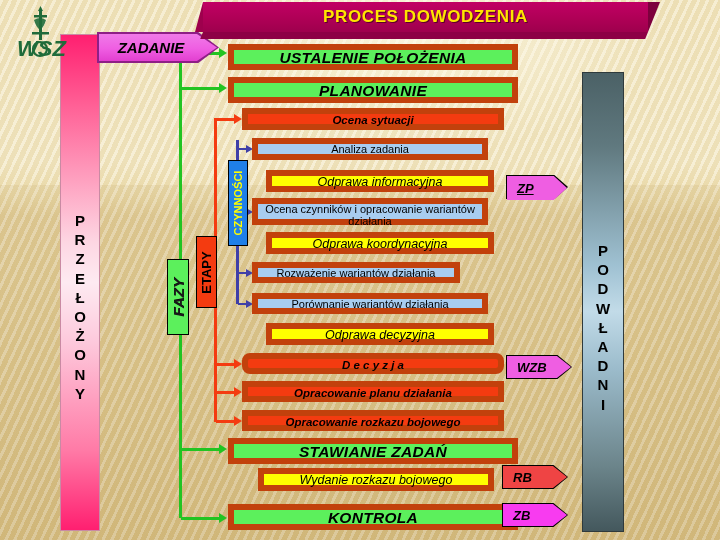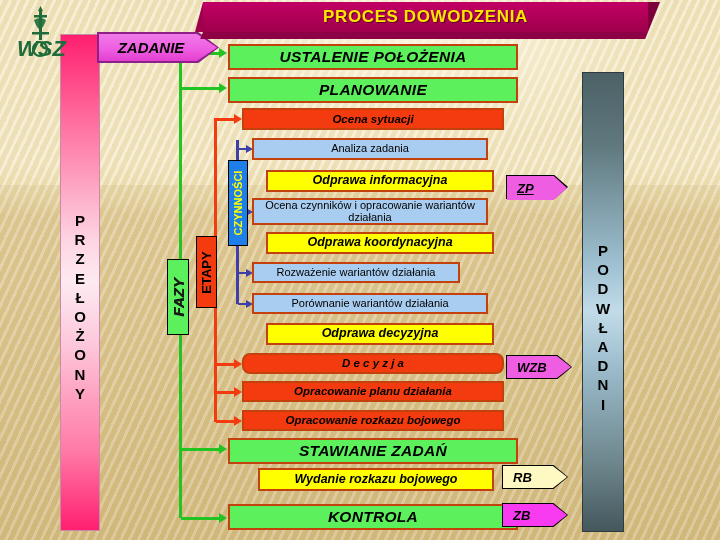--- a/index.html
+++ b/index.html
@@ -23,33 +23,33 @@
        rgba(190,160,90,0.11) 8px);
   }
   #bg .glowtop{position:absolute;left:240px;top:0;width:420px;height:150px;
     background:radial-gradient(ellipse at 40% 20%, rgba(255,252,235,0.75), rgba(255,252,235,0) 72%);}
   #bg .shade{position:absolute;left:0;top:185px;width:100%;height:355px;
     background:linear-gradient(180deg, rgba(160,125,55,0.10), rgba(160,125,55,0.16));}
 
   
   .abs{position:absolute;z-index:5;}
   .box{
-    box-sizing:border-box;border:2px solid #c2410c;
-    display:flex;align-items:center;justify-content:center;
+    box-sizing:border-box;border:6px solid #c2410c;
+    display:flex;align-items:flex-start;justify-content:center;
     text-align:center;line-height:1.05;
   }
   .green  {background:#5cf05c;}
   .red    {background:#f43b10;}
   .blue   {background:#a8cdf0;}
   .yellow {background:#ffff00;}
 
   .phase{font-weight:bold;font-style:italic;font-size:15.5px;color:#000;letter-spacing:.3px;}
   .stage{font-weight:bold;font-style:italic;font-size:11.5px;color:#000;}
   .act  {font-weight:normal;font-size:11px;color:#000;}
-  .odp  {font-weight:bold;font-style:italic;font-size:12.5px;color:#000;}
+  .odp  {font-weight:normal;font-style:italic;font-size:12.5px;color:#000;}
 
   
   #title-wrap{position:absolute;left:195px;top:2px;width:470px;height:36px;z-index:12;}
   #title-wrap .face{
     position:absolute;left:8px;top:0;width:445px;height:30px;
     background:linear-gradient(180deg,#c10064 0%,#af0056 55%,#9e004d 100%);
     display:flex;align-items:center;justify-content:center;
   }
   #title-wrap .side{
     position:absolute;left:453px;top:0;width:0;height:0;
@@ -328,20 +328,20 @@
 <div class="penta" style="left:507px;top:176px;width:60px;height:24px;background:#ef5ee2;text-decoration:underline;">
   <span>ZP</span>
 </div>
 
 <div class="penta-b" style="left:506px;top:355px;width:66px;"></div>
 <div class="penta" style="left:507px;top:356px;width:64px;height:22px;background:#ef5ee2;">
   <span>WZB</span>
 </div>
 
 <div class="penta-b" style="left:502px;top:465px;width:66px;"></div>
-<div class="penta" style="left:503px;top:466px;width:64px;height:22px;background:#fef9c3;">
+<div class="penta" style="left:503px;top:466px;width:64px;height:22px;background:#ef4444;">
   <span>RB</span>
 </div>
 
 <div class="penta-b" style="left:502px;top:503px;width:66px;"></div>
 <div class="penta" style="left:503px;top:504px;width:64px;height:22px;background:#f83bf0;">
   <span>ZB</span>
 </div>
 
 </body></html>

